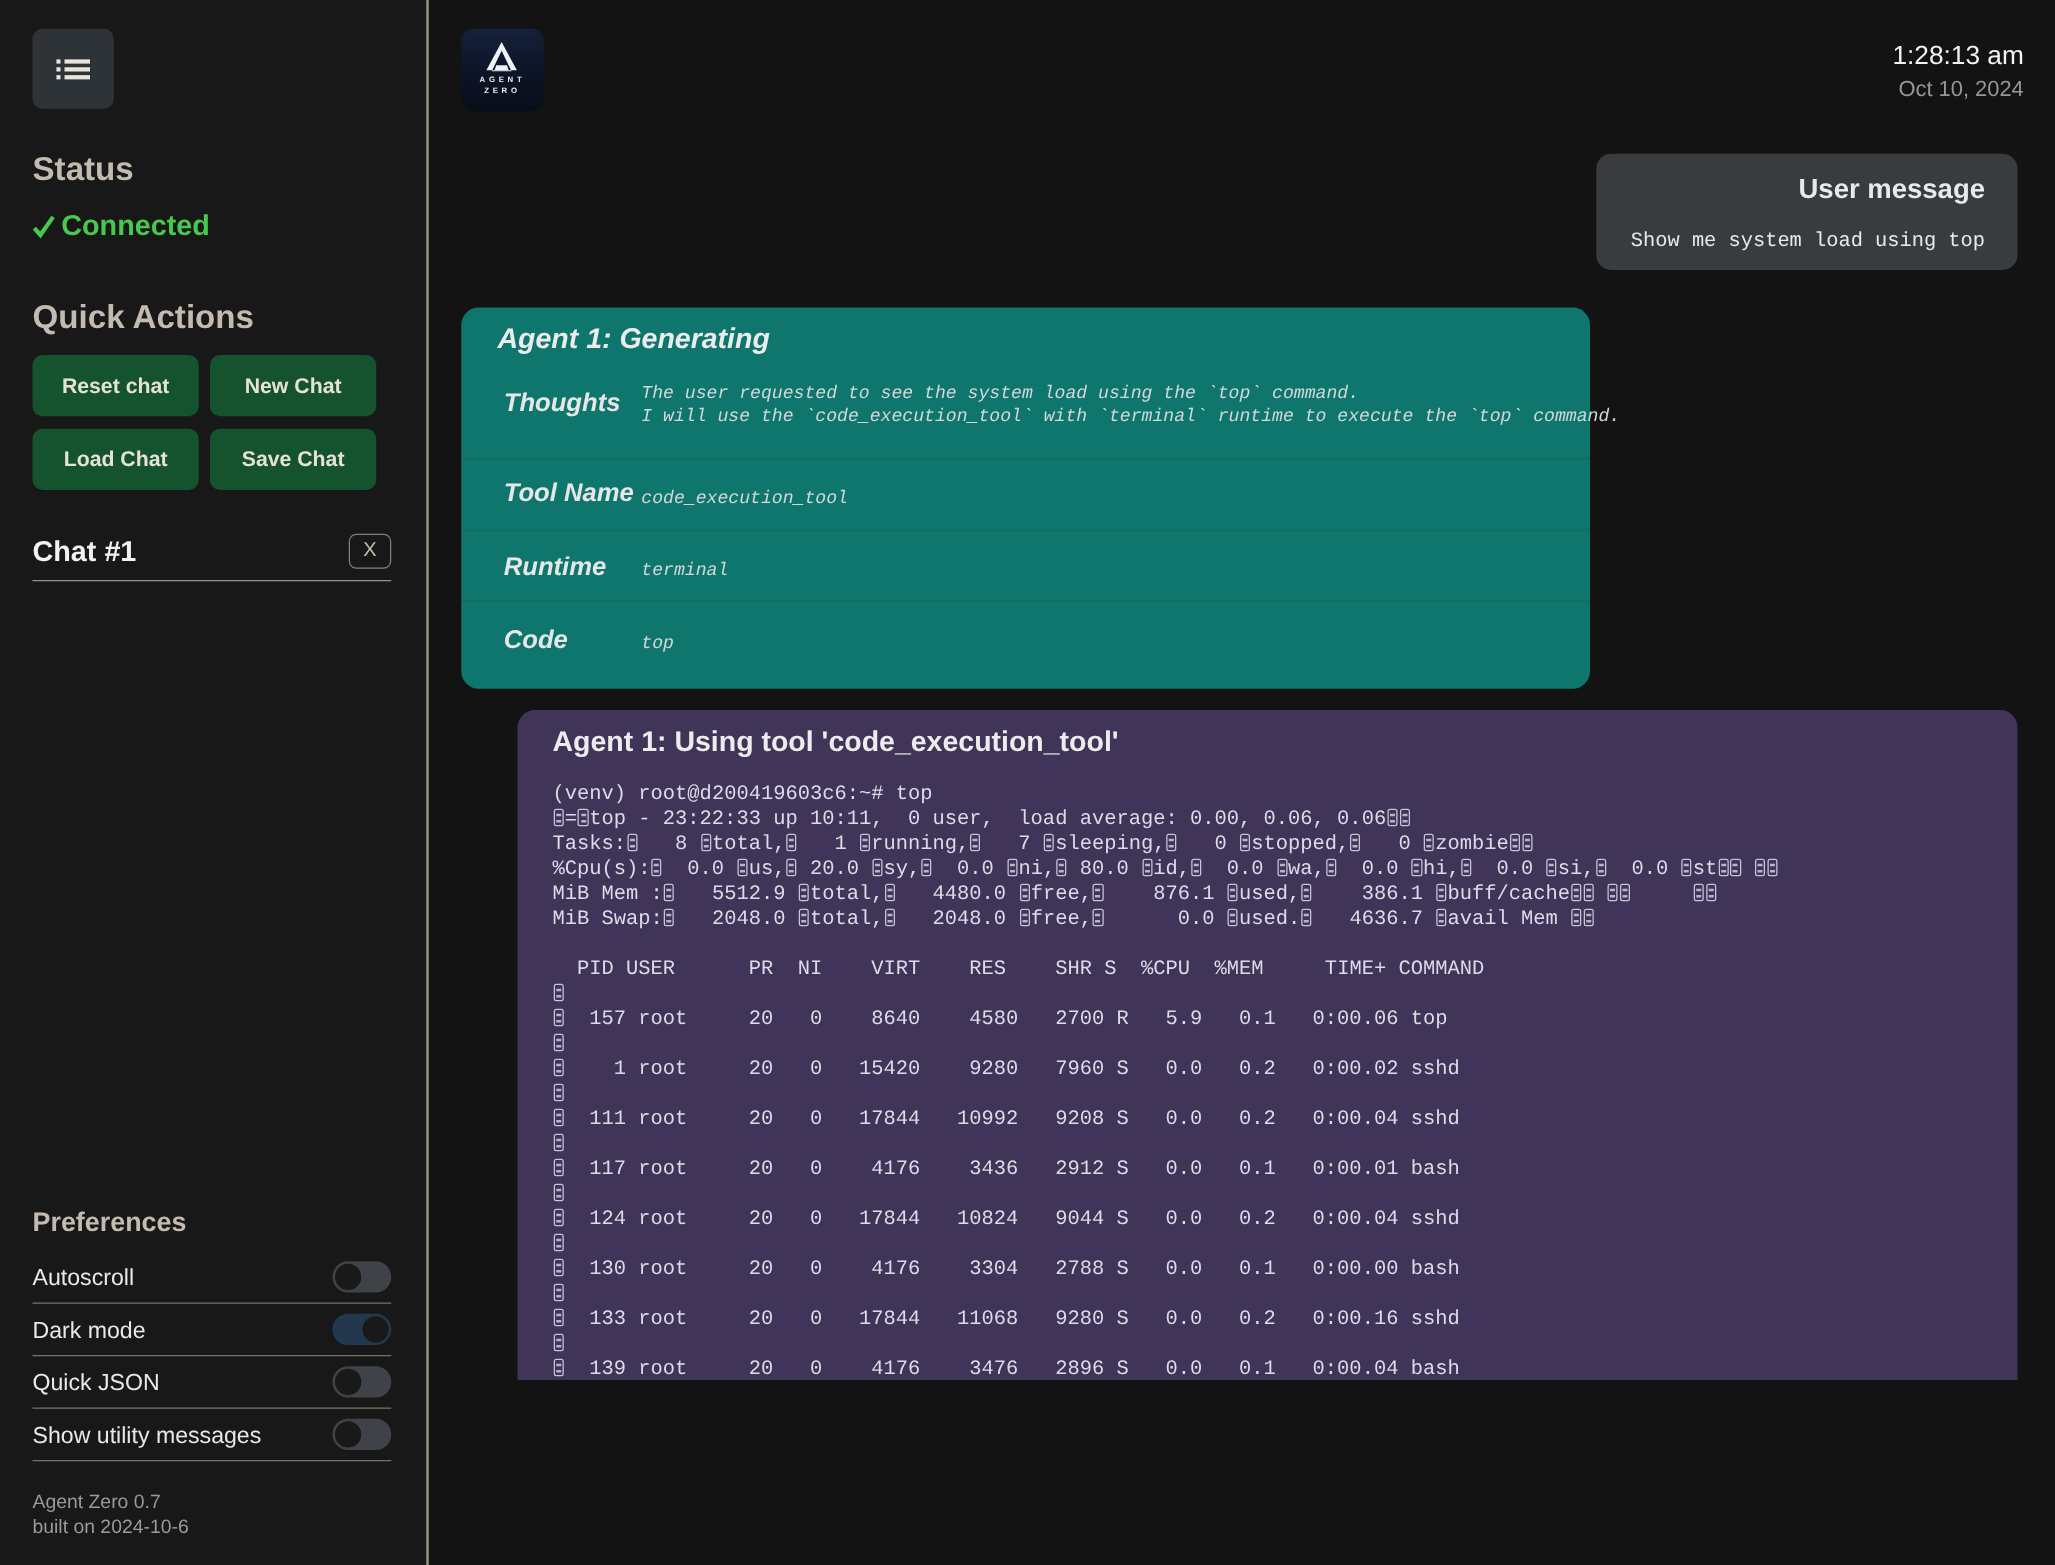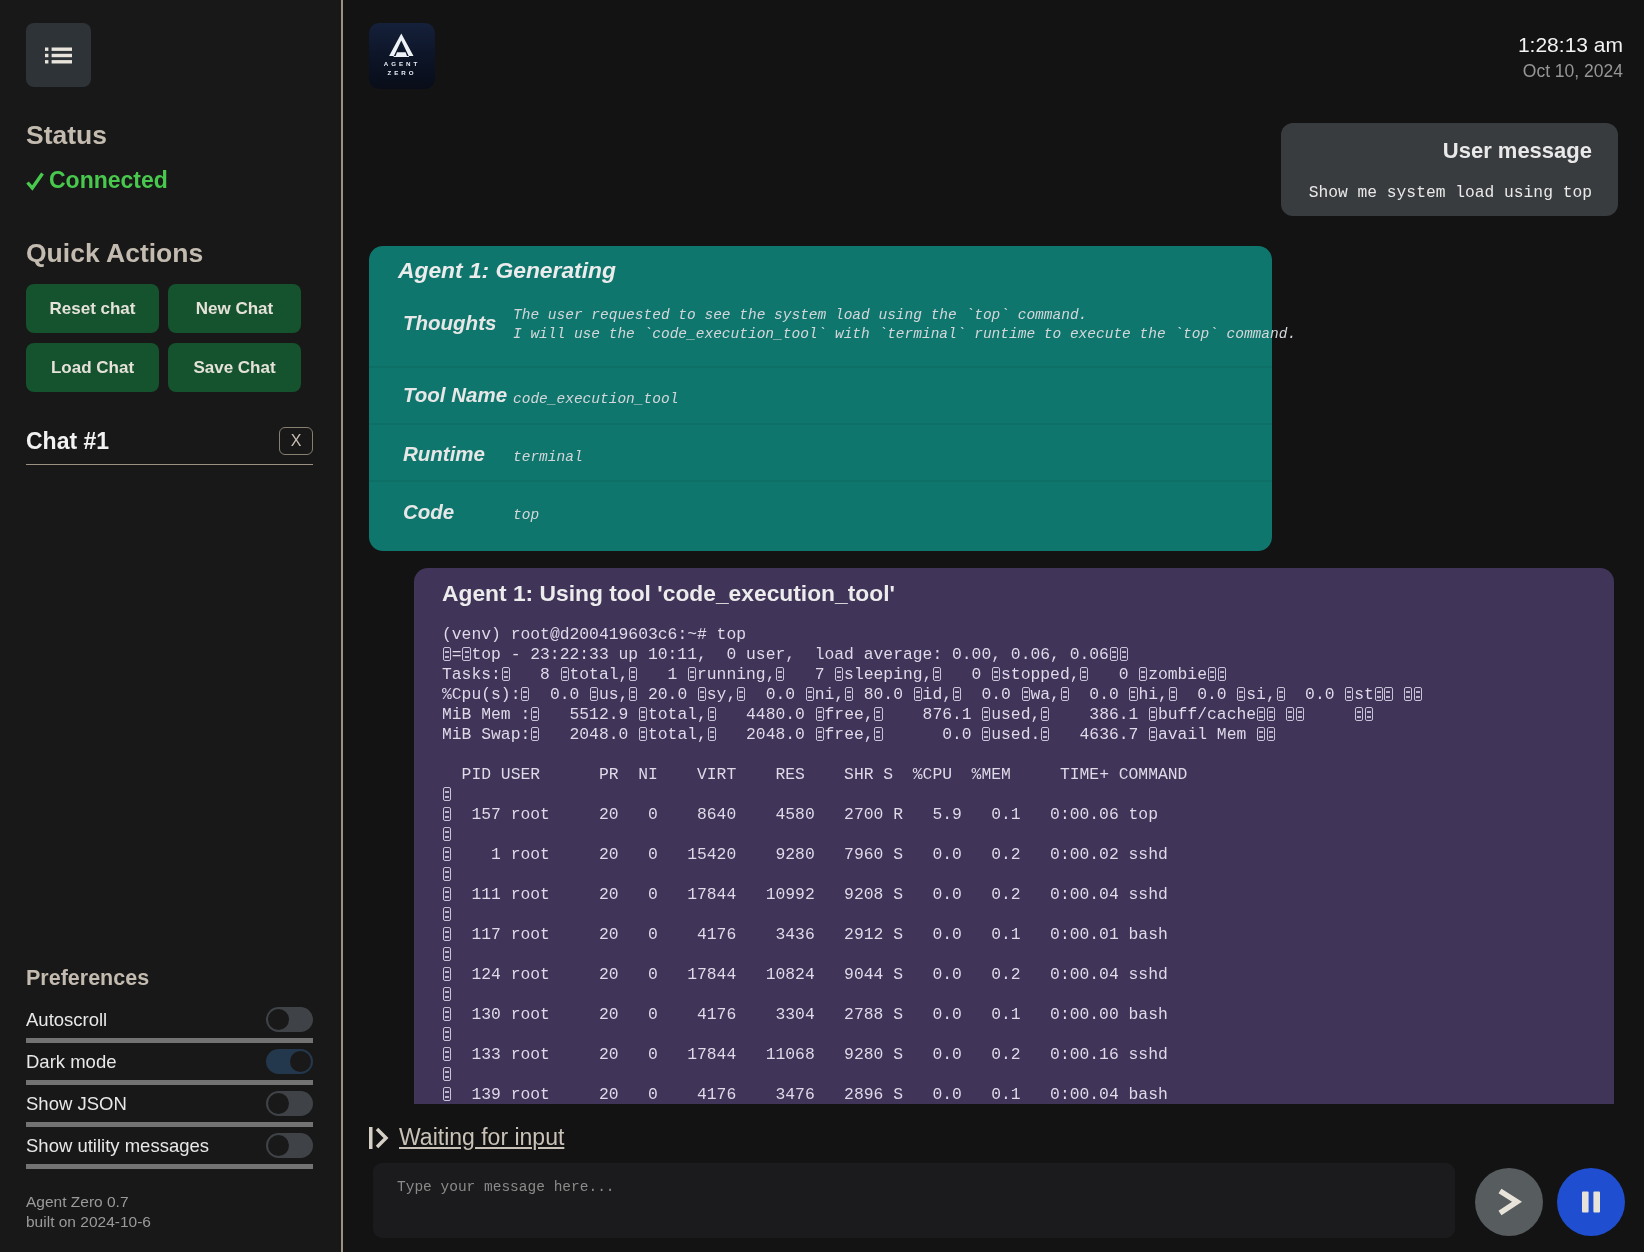--- a/index.html
+++ b/index.html
@@ -19,30 +19,30 @@
   #btn-grid button { height:49px; background:#14532d; border:none; border-radius:8px;
                      color:#e6e2da; font-size:17px; font-family:inherit; font-weight:bold; }
   #chatrow { margin-top:35px; height:28px; display:flex; align-items:flex-end; }
   #chatrow .t { font-size:23px; font-weight:bold; color:#f2f2f2; }
   #xbtn { margin-left:auto; width:34px; height:28px; background:transparent;
           border:1px solid #877f70; border-radius:6px; color:#c6beb0; font-size:16px;
           font-family:inherit; }
   #chathr { margin-top:9px; border:none; border-top:1px solid #9a9183; }
   #spacer { flex:1; }
   #pref-h { font-size:21.5px; line-height:21.5px; font-weight:bold; color:#c3bbb0; margin-bottom:12px; }
-  .prow { height:42px; display:flex; align-items:center; border-bottom:5px solid #737373; }
+  .prow { height:42px; display:flex; align-items:center; border-bottom:1px solid #737373; }
   .prow span { font-size:18.5px; color:#e8e8e8; }
   .tog { margin-left:auto; width:47px; height:25px; border-radius:13px; background:#3f4347; position:relative; }
   .tog.on { background:#24384d; }
   .tog .knob { position:absolute; top:2px; left:2px; width:21px; height:21px; border-radius:50%; background:#191919; }
   .tog.on .knob { left:auto; right:2px; }
   #version { margin-top:23px; font-size:15.5px; line-height:19.5px; color:#9a9a9a; }
 
   
-  #main { flex:1; display:flex; flex-direction:column; position:relative; }
+  #main { flex:1; display:flex; position:relative; }
   #chat { height:1104px; overflow:hidden; padding:23px 26px 0 26px; }
   #hdr { display:flex; height:66px; }
   #logo { width:66px; height:66px; border-radius:10px; position:relative;
           background:linear-gradient(180deg,#15203a 0%,#0c1426 55%,#090d19 100%); }
   #timebox { margin-left:auto; margin-right:-5px; text-align:right; margin-top:10px; }
   #time { font-size:21px; line-height:23px; color:#f3f3f3; }
   #date { font-size:17.5px; line-height:19px; color:#969696; margin-top:6px; }
 
   #bubble { margin-left:auto; margin-top:34px; width:fit-content; background:#393c3f;
             border-radius:12px; padding:15px 26px 14px 28px; text-align:right; }
@@ -118,21 +118,21 @@
         <div class="knob"></div>
       </div>
     </div>
   <div class="prow">
       <span>Dark mode</span>
       <div class="tog on">
         <div class="knob"></div>
       </div>
     </div>
   <div class="prow">
-      <span>Show JSON</span>
+      <span>Quick JSON</span>
       <div class="tog">
         <div class="knob"></div>
       </div>
     </div>
   <div class="prow">
       <span>Show utility messages</span>
       <div class="tog">
         <div class="knob"></div>
       </div>
     </div>

